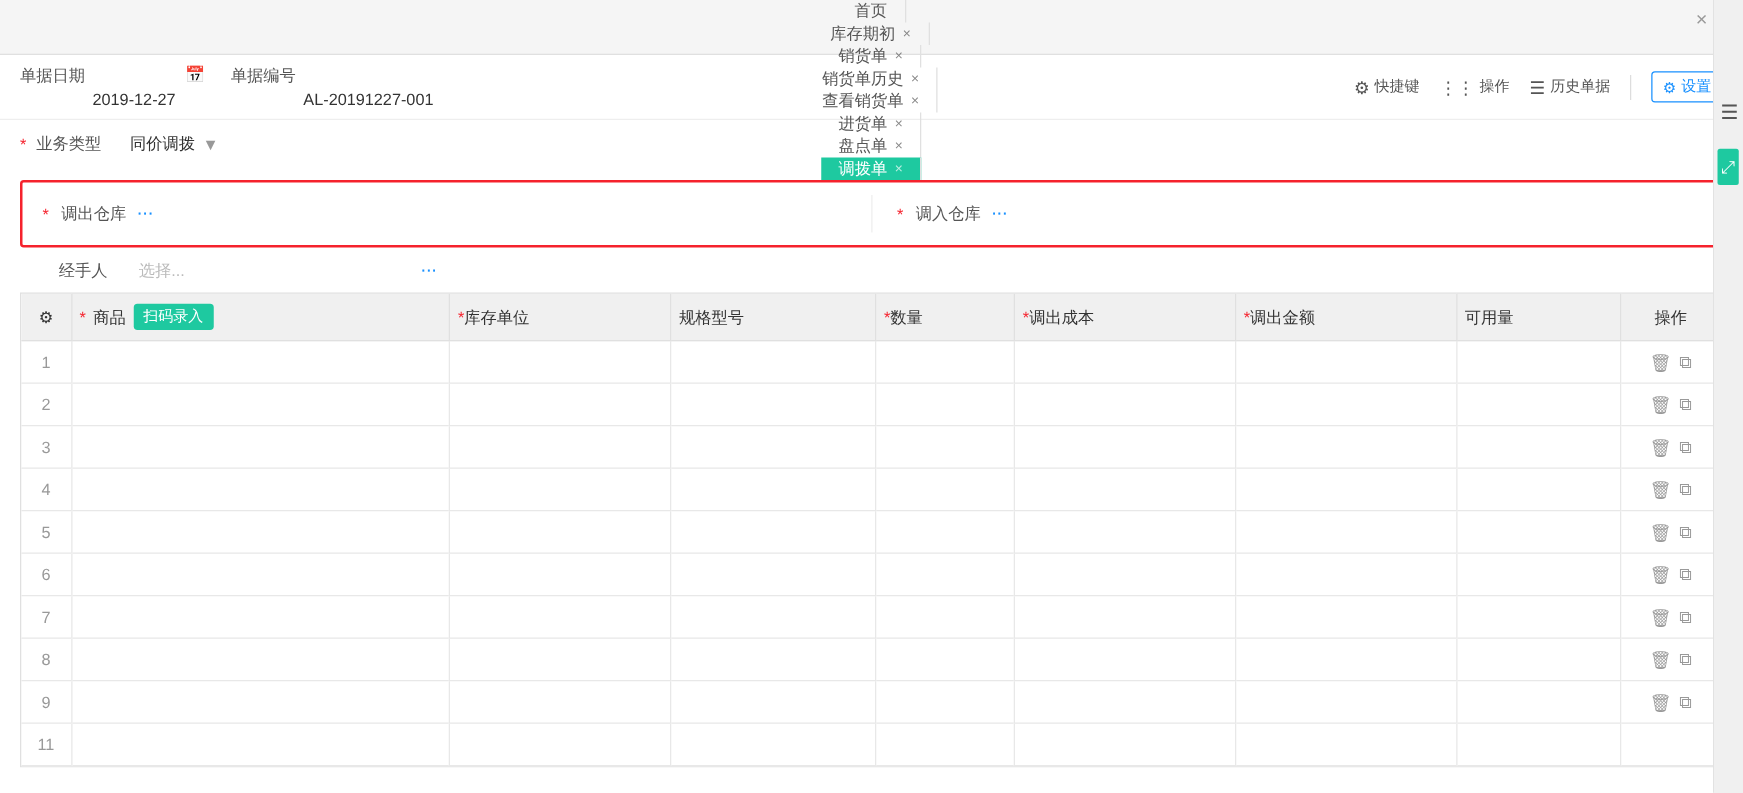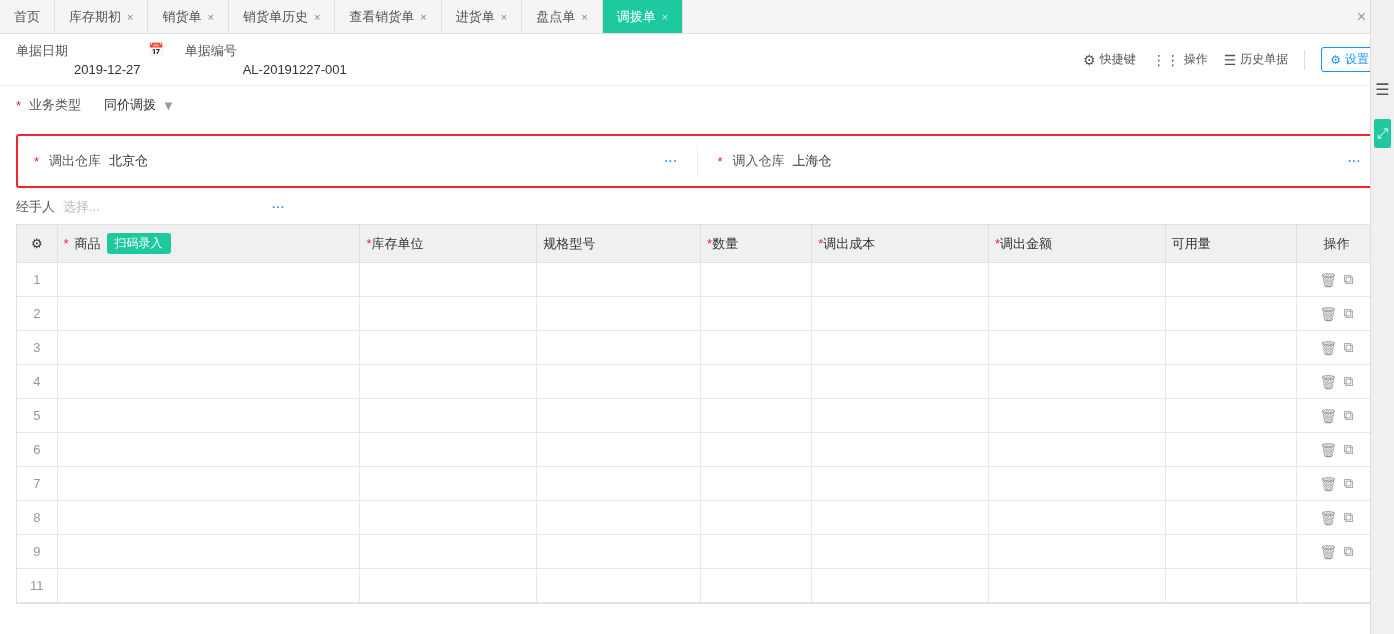--- a/index.html
+++ b/index.html
@@ -4,22 +4,23 @@
   <style>
     * { box-sizing: border-box; margin: 0; padding: 0; }
     body { font-family: 'Microsoft YaHei', Arial, sans-serif; font-size: 13px; color: #333; background: #fff; overflow: hidden; }
 
     
     .tab-bar {
       display: flex;
       align-items: center;
       border-bottom: 1px solid #e0e0e0;
       background: #f5f5f5;
-      height: 34px;
+      height: 44px;
       padding-left: 0;
+      flex-direction: column;
     }
     .tab-item {
       display: flex;
       align-items: center;
       padding: 0 14px;
       height: 100%;
       cursor: pointer;
       font-size: 13px;
       color: #555;
       border-right: 1px solid #e0e0e0;
@@ -127,21 +128,22 @@
     .warehouse-field label { color: #555; white-space: nowrap; }
     .warehouse-field .wh-value { color: #333; font-weight: 500; flex: 1; }
     .dots-btn { color: #1890ff; cursor: pointer; font-size: 16px; letter-spacing: -1px; }
     .warehouse-divider { width: 1px; height: 30px; background: #eee; margin: 0 20px; }
 
     
     .handler-row {
       display: flex;
       align-items: flex-start;
       padding: 0 16px 8px 16px;
-      gap: 8px;
+      gap: 25px;
+      margin-left: 31px;
     }
     .handler-row label { color: #555; }
     .handler-placeholder { color: #bbb; cursor: pointer; flex: 1; max-width: 200px; }
 
     
     .table-container {
       margin: 0 16px;
       border: 1px solid #e0e0e0;
       overflow-y: auto;
       max-height: 380px;
@@ -342,28 +344,26 @@
         <span class="dropdown-arrow">▼</span>
       </div>
     </div>
   </div>
 </div>
 
 <div class="warehouse-section">
   <div class="warehouse-field">
     <span class="required-star">*</span>
     <label>调出仓库</label>
-    <span class="wh-value">北京仓</span>
     <span class="dots-btn">···</span>
   </div>
   <div class="warehouse-divider"></div>
   <div class="warehouse-field">
     <span class="required-star">*</span>
     <label>调入仓库</label>
-    <span class="wh-value">上海仓</span>
     <span class="dots-btn">···</span>
   </div>
 </div>
 
 <div class="handler-row">
   <label>经手人</label>
   <span class="handler-placeholder">选择...</span>
   <span class="dots-btn">···</span>
 </div>
 

